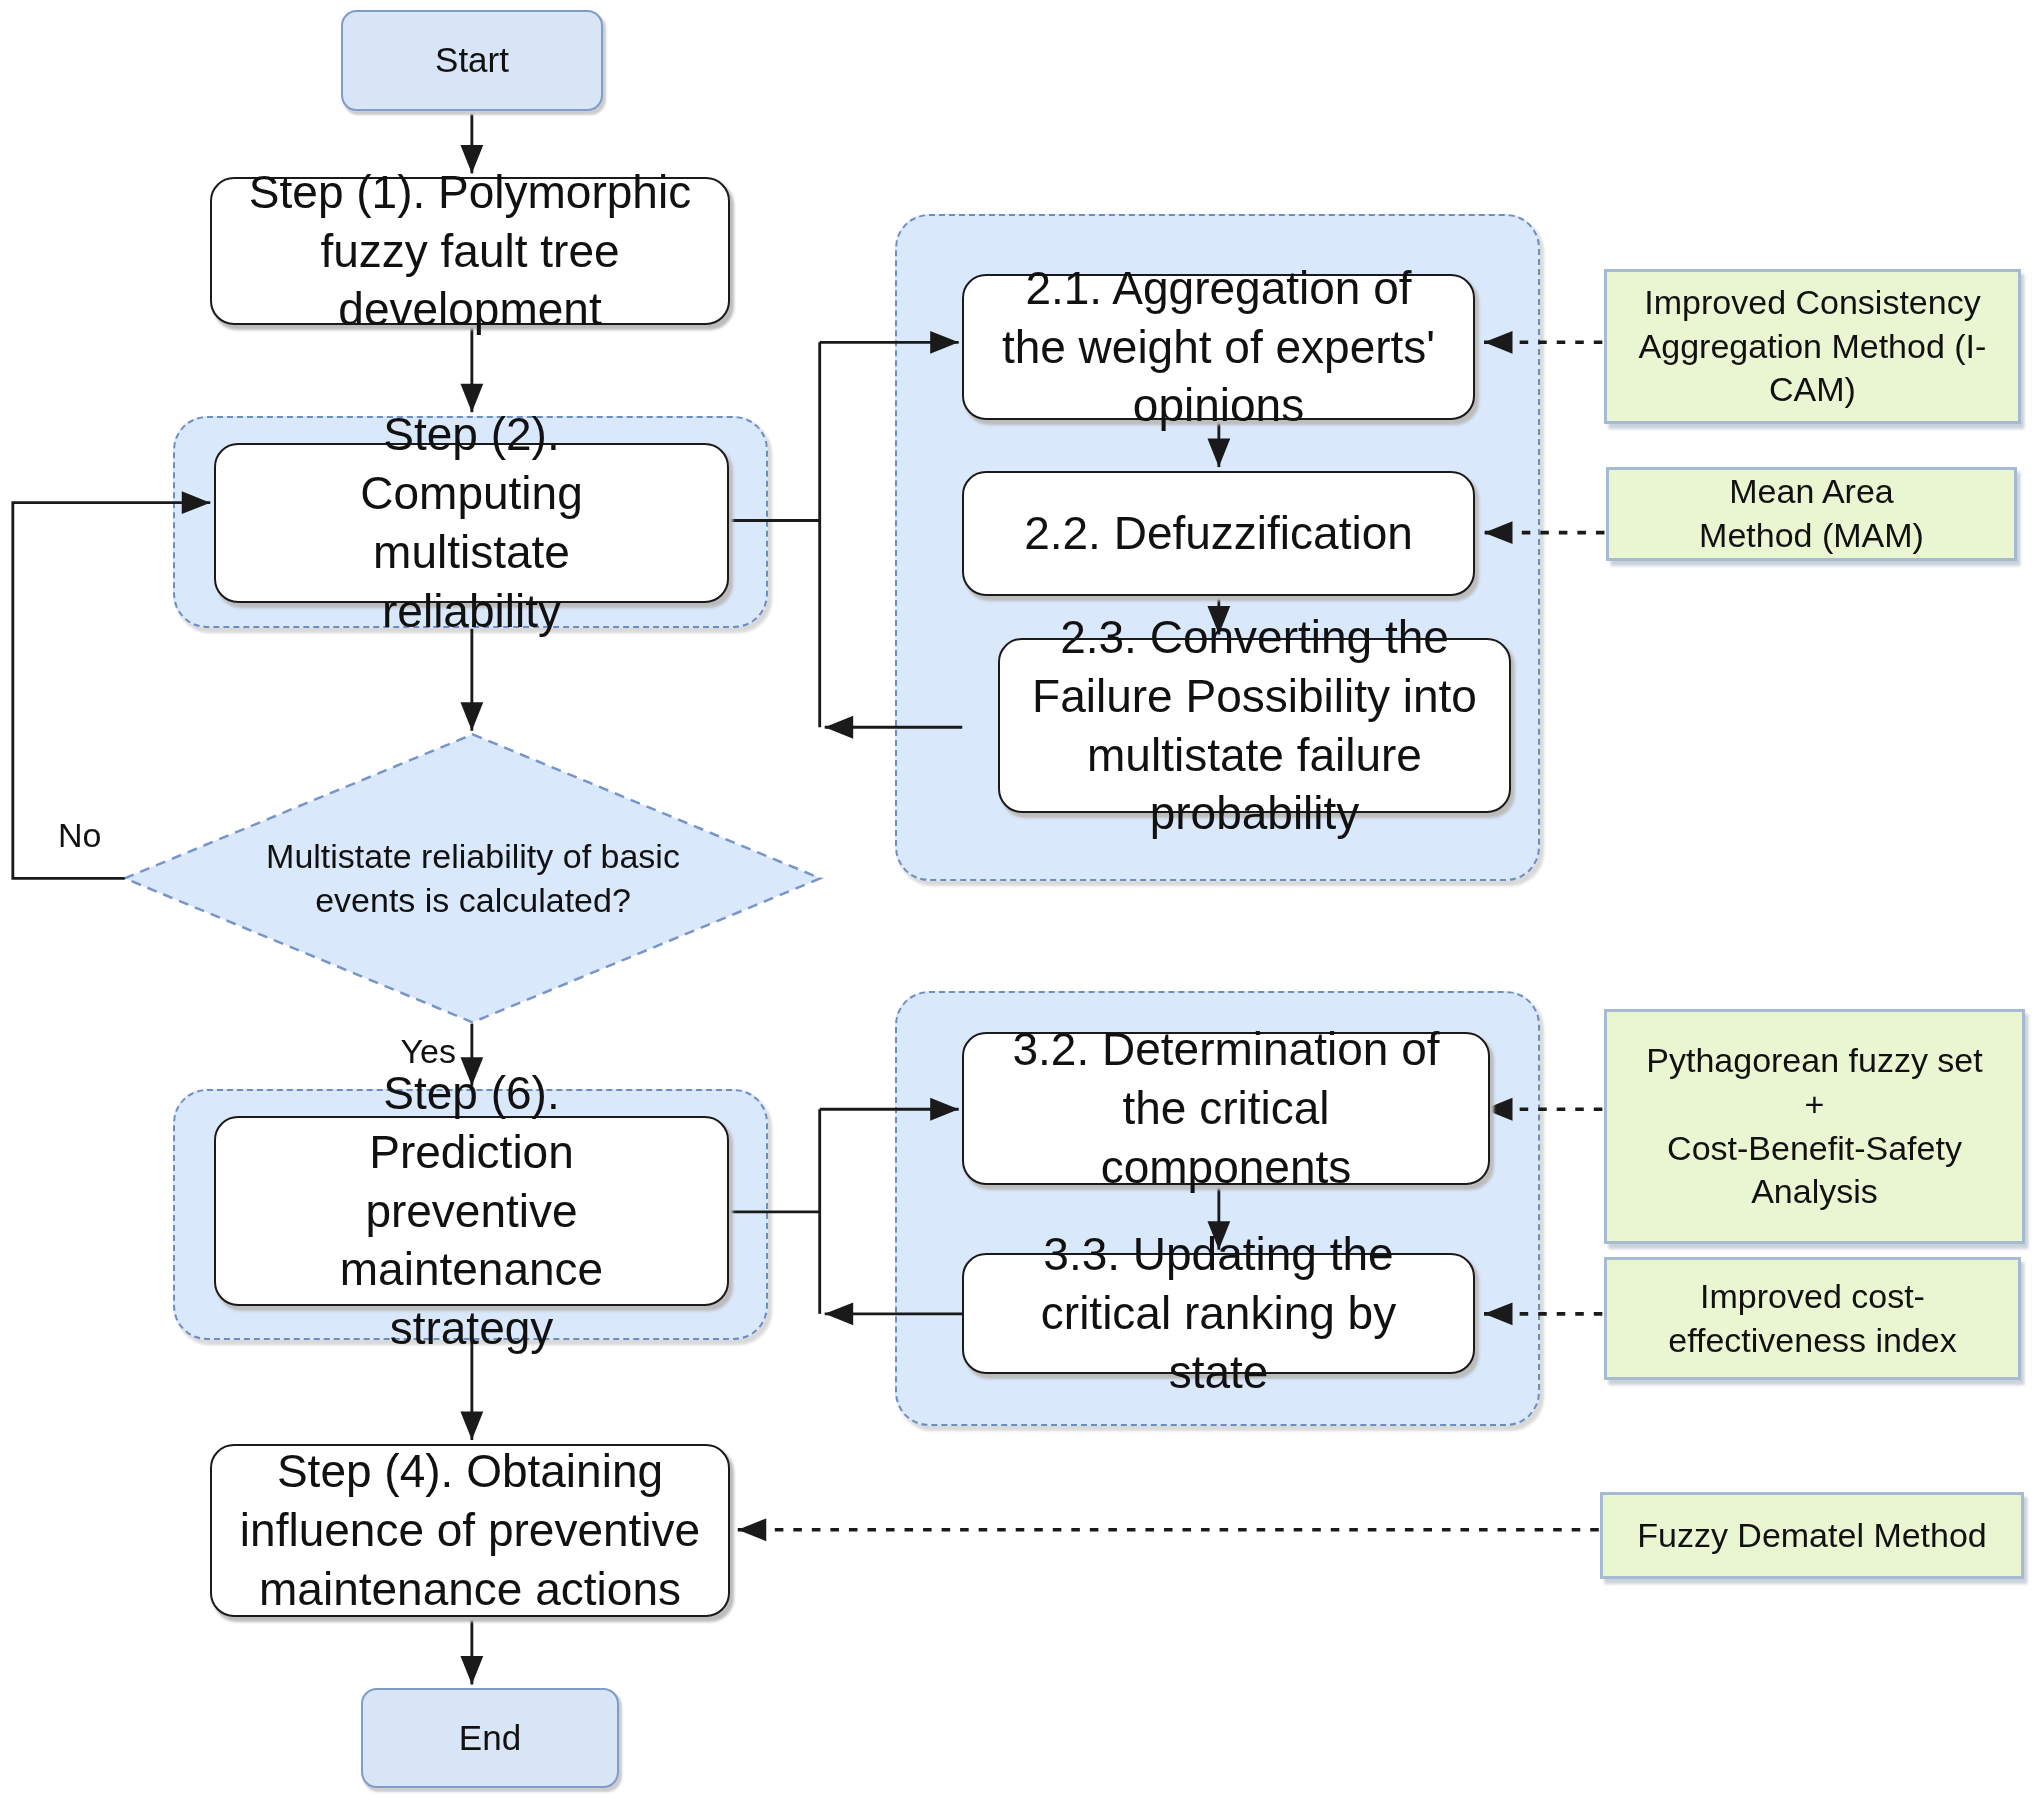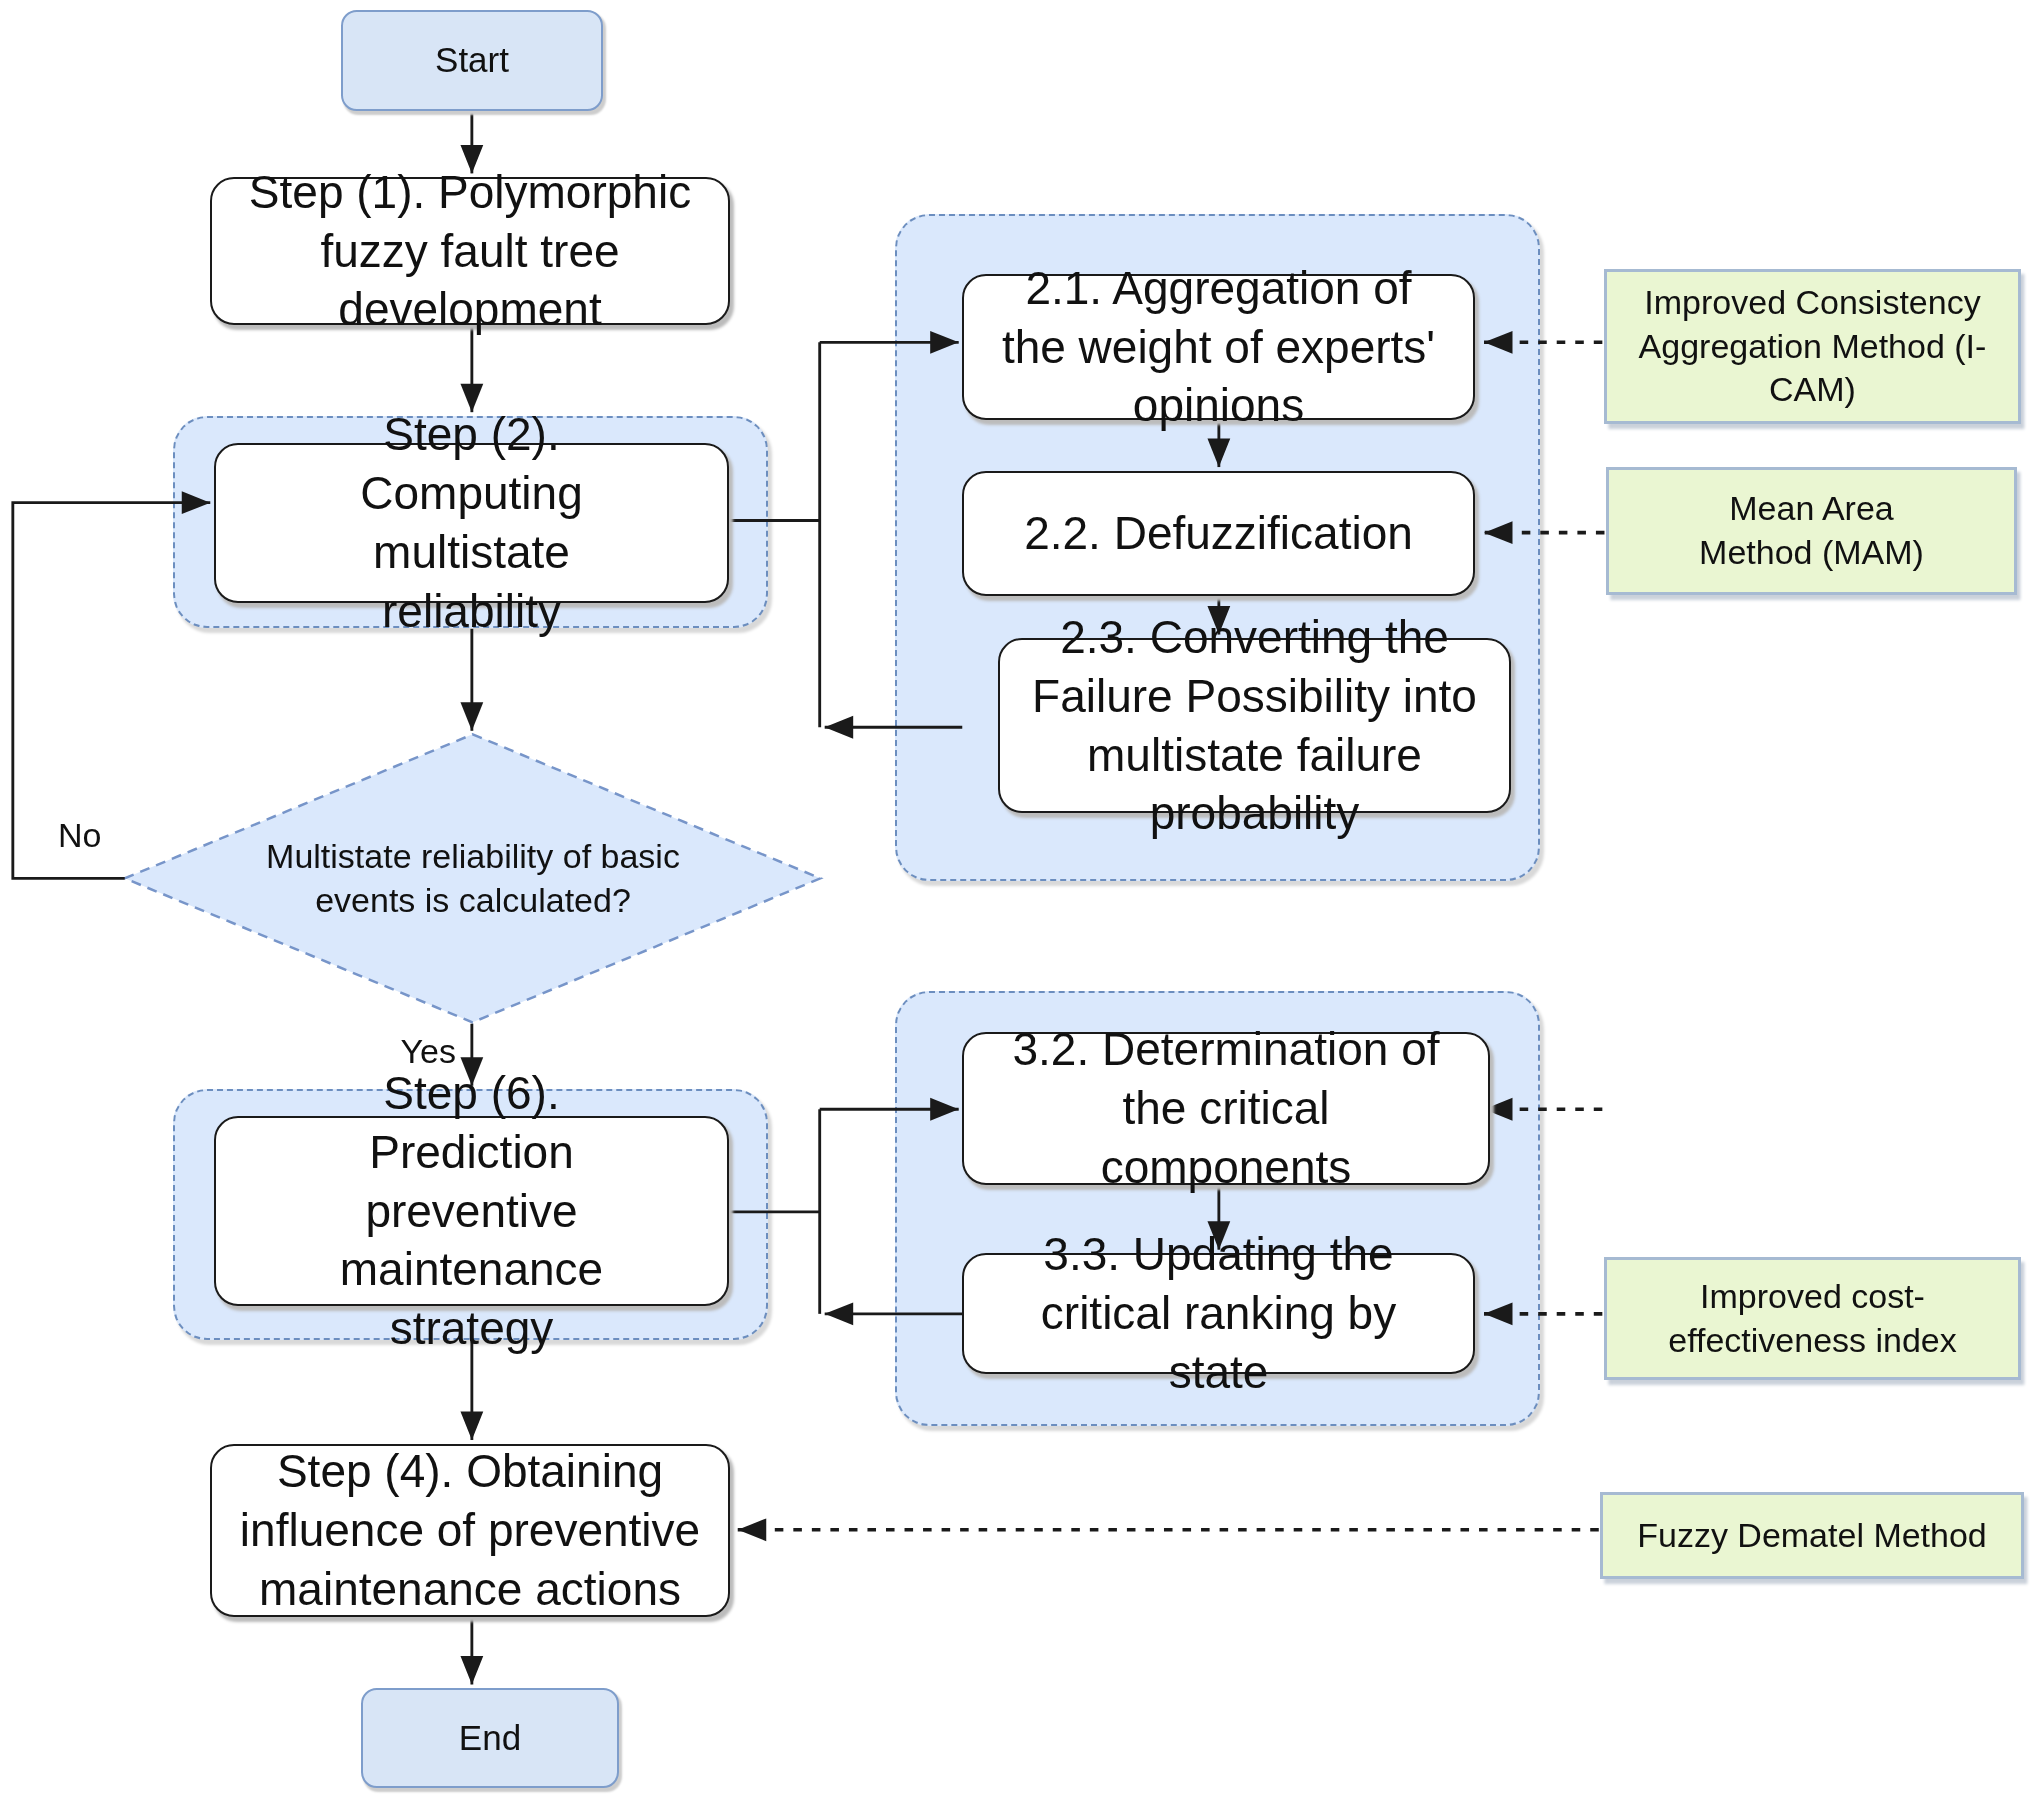--- a/index.html
+++ b/index.html
@@ -96,18 +96,23 @@
 
   <div class="node proc" style="left:962px;top:1032px;width:528px;height:153px;padding:0 36px;">3.2. Determination of the critical components</div>
   <div class="node proc" style="left:962px;top:1253px;width:513px;height:121px;padding:0 36px;">3.3. Updating the critical ranking by state</div>
 
   <div class="dtext" style="left:259px;top:771px;width:428px;height:214px;">Multistate reliability of basic events is calculated?</div>
 
   <div class="flabel" style="left:58px;top:816px;">No</div>
   <div class="flabel" style="left:342px;top:1032px;width:114px;text-align:right;">Yes</div>
 
   <div class="node method" style="left:1604px;top:269px;width:417px;height:155px;padding:0 15.7px;">Improved Consistency Aggregation Method (I-CAM)</div>
-  <div class="node method" style="left:1606px;top:467px;width:411px;height:128px;padding:0 86px;">Mean Area Method (MAM)</div>
+  <div class="node method" style="left:1606px;top:467px;width:411px;height:94px;padding:0 86px;">Mean Area Method (MAM)</div>
+  <div class="node method" style="left:1604px;top:1009px;width:421px;height:235px;padding:0 15.7px;flex-direction:column;">
+    <span>Pythagorean fuzzy set</span>
+    <span>+</span>
+    <span style="max-width:342px;">Cost-Benefit-Safety Analysis</span>
+  </div>
   <div class="node method" style="left:1604px;top:1257px;width:417px;height:123px;padding:0 57px;">Improved cost-effectiveness index</div>
   <div class="node method" style="left:1600px;top:1492px;width:424px;height:87px;padding:0 7.1px;">Fuzzy Dematel Method</div>
 
 </div>
 
 
 </body></html>

